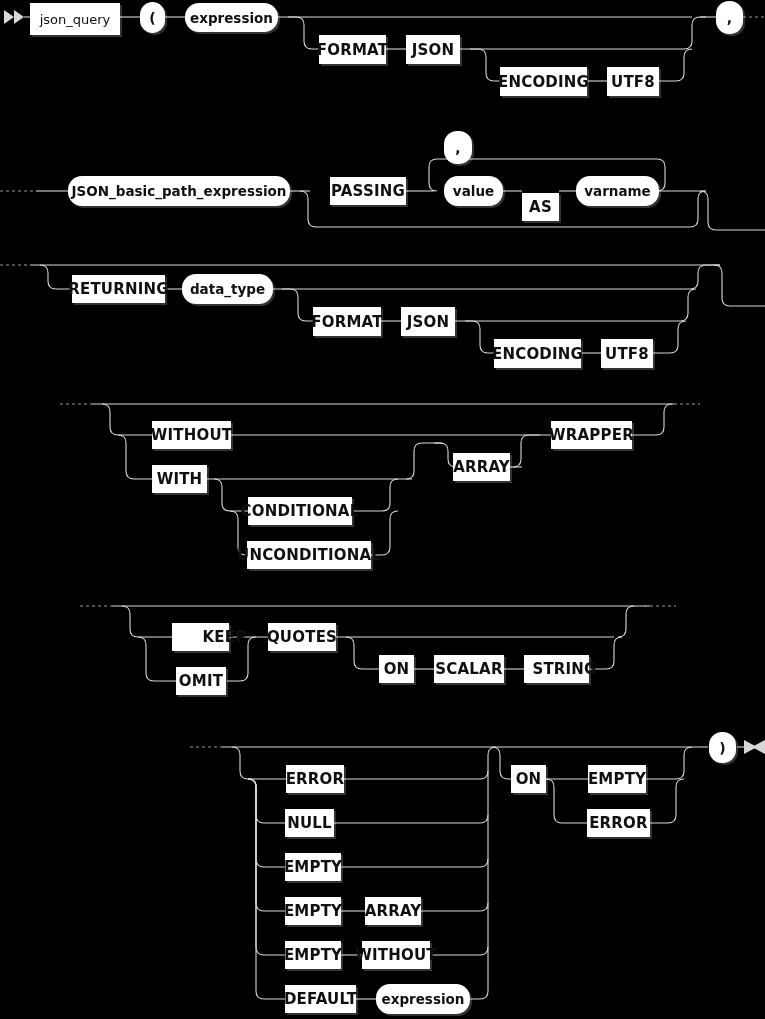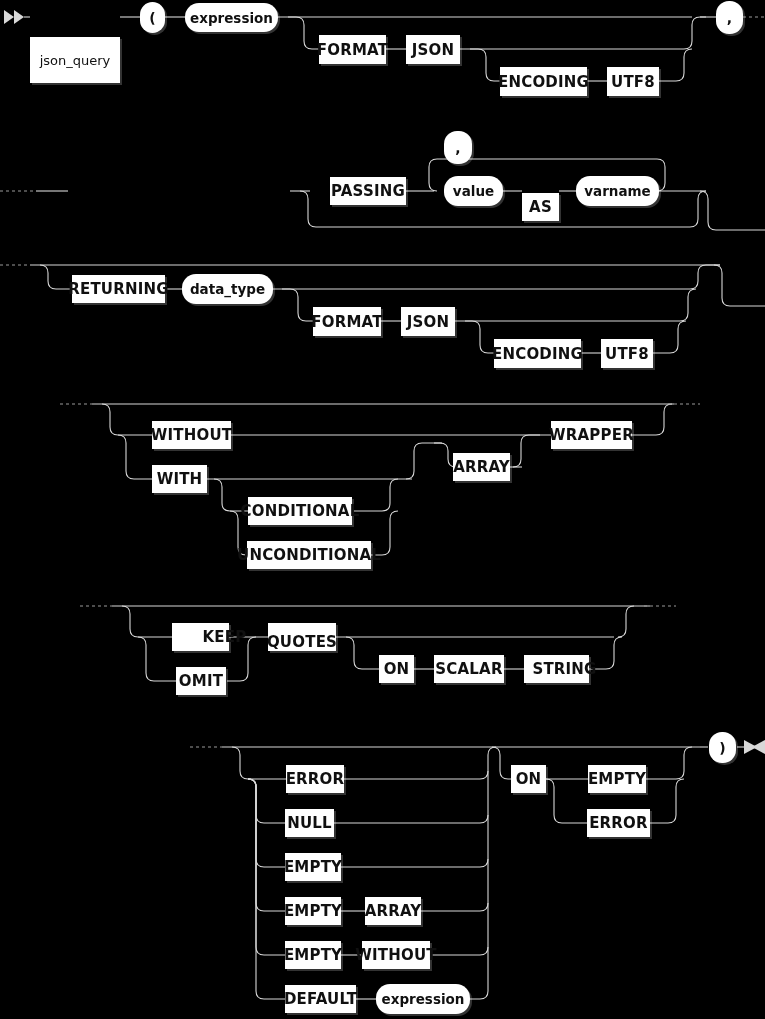--- a/index.html
+++ b/index.html
@@ -209,21 +209,21 @@
     <path d="M 646 779 L 676 779 Q 684 779 684 771 L 684 755 Q 684 747 692 747"></path>
     <path d="M 650 823 L 668 823 Q 676 823 676 815 L 676 787 Q 676 779 684 779"></path>
 
     <line x1="700" y1="747" x2="708" y2="747"></line>
     <line x1="737" y1="747" x2="744" y2="747"></line>
     <polygon class="arrow" points="744,740 757,747 744,754"></polygon>
     <polygon class="arrow" points="765,740 752,747 765,754"></polygon>
 
   </svg>
 
-  <div class="node plainref" style="left:30px; top:3px; width:90px; height:46px;margin-top:34px;">
+  <div class="node plainref" style="left:30px; top:3px; width:90px; height:32px;">
     <span>json_query</span>
   </div>
 
   <div class="node token" style="left:140px; top:2px; width:25px; height:31px;">
     <span>(</span>
   </div>
 
   <div class="node nonterminal" style="left:185px; top:3px; width:93px; height:29px;">
     <span>expression</span>
   </div>
@@ -241,20 +241,23 @@
   </div>
 
   <div class="node terminal" style="left:607px; top:67px; width:52px; height:29px;">
     <span>UTF8</span>
   </div>
 
   <div class="node token" style="left:716px; top:1px; width:27px; height:33px;">
     <span>,</span>
   </div>
 
+  <div class="node nonterminal" style="left:68px; top:176px; width:222px; height:30px;">
+    <span>JSON_basic_path_expression</span>
+  </div>
 
   <div class="node terminal" style="left:330px; top:177px; width:76px; height:28px;">
     <span>PASSING</span>
   </div>
 
   <div class="node token" style="left:444px; top:131px; width:28px; height:33px;">
     <span>,</span>
   </div>
 
   <div class="node nonterminal" style="left:444px; top:176px; width:59px; height:30px;">
@@ -318,21 +321,21 @@
   </div>
 
   <div class="node terminal" style="left:172px; top:623px; width:57px; height:28px;padding-left:48px;">
     <span>KEEP</span>
   </div>
 
   <div class="node terminal" style="left:176px; top:667px; width:50px; height:28px;">
     <span>OMIT</span>
   </div>
 
-  <div class="node terminal" style="left:268px; top:623px; width:68px; height:28px;align-items:flex-end;">
+  <div class="node terminal" style="left:268px; top:623px; width:68px; height:28px;">
     <span>QUOTES</span>
   </div>
 
   <div class="node terminal" style="left:379px; top:655px; width:35px; height:28px;">
     <span>ON</span>
   </div>
 
   <div class="node terminal" style="left:434px; top:655px; width:70px; height:28px;">
     <span>SCALAR</span>
   </div>

